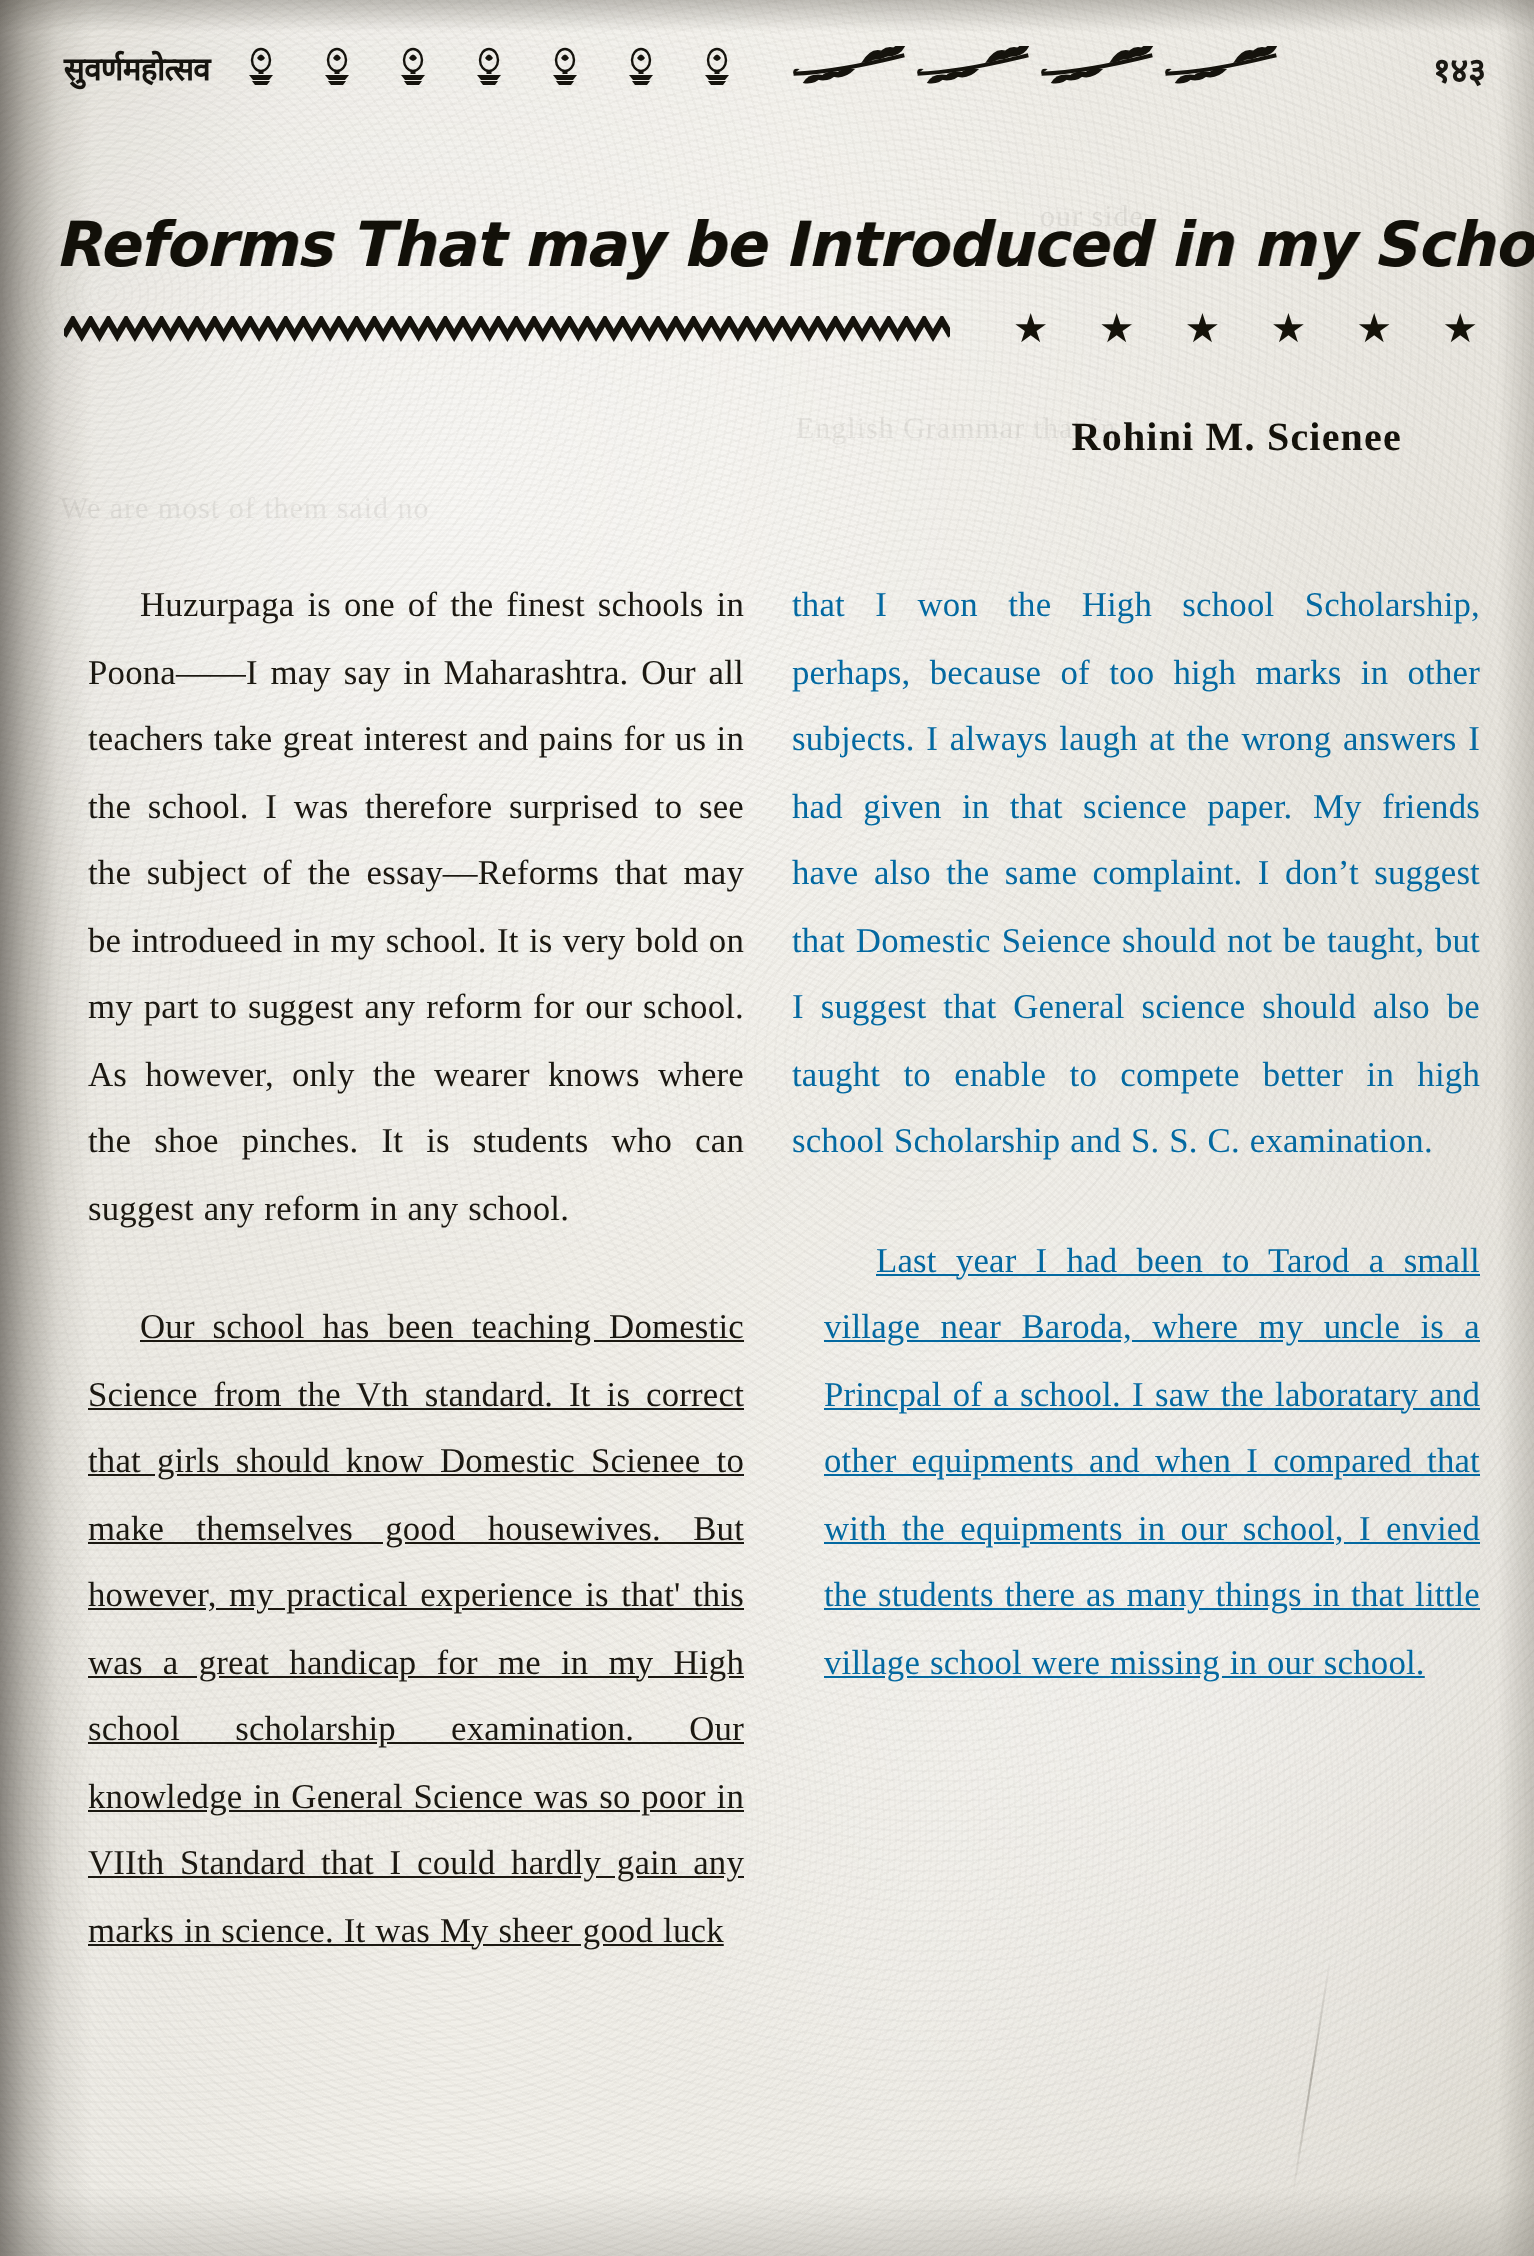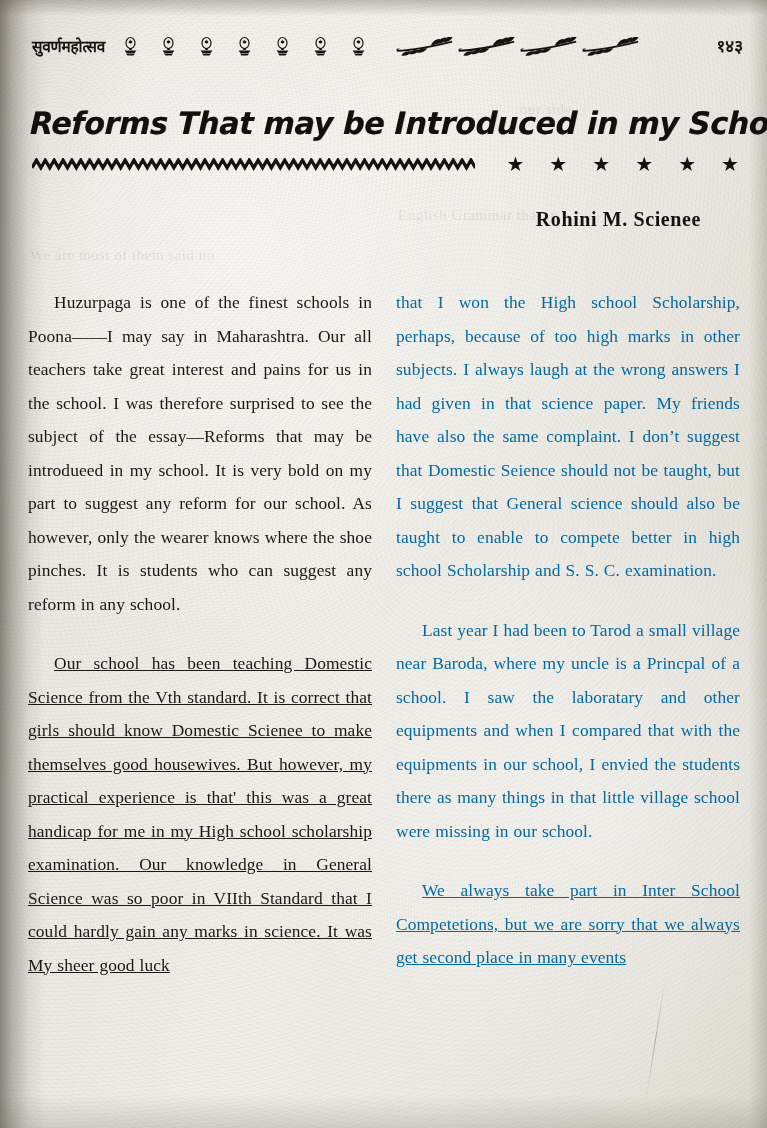--- a/index.html
+++ b/index.html
@@ -88,21 +88,21 @@
   .content { position: relative; z-index: 5; }
 
   
   .runhead {
     position: absolute;
     left: 32px;
     right: 18px;
     top: 23px;
     height: 34px;
     display: flex;
-    align-items: flex-end;
+    align-items: flex-start;
     gap: 0;
   }
   .runhead-title {
     font-family: "DejaVu Sans", sans-serif;
     font-size: 16px;
     font-weight: 700;
     letter-spacing: -0.2px;
     color: #16140f;
     white-space: nowrap;
     transform: scaleX(.96);
@@ -195,21 +195,21 @@
   .col p {
     margin: 0 0 26px 0;
     font-size: 17.4px;
     line-height: 33.5px;
     text-align: justify;
     text-align-last: left;
     letter-spacing: .1px;
     word-spacing: .5px;
     color: #0369a1;
   }
-  .col p.indent { text-indent: 26px; }
+  .col p.indent { text-indent: 26px; margin-left: 16px; }
   .col p:last-child { margin-bottom: 0; text-decoration: underline; }
 
   .col-left p { color: #1b1811; }
 </style>
 </head>
 <body>
 
 <div class="page">
 
   <div class="paper-base"></div>
@@ -344,21 +344,20 @@
     <div class="cols">
 
       <div class="col col-left">
         <p class="indent">Huzurpaga is one of the finest schools in Poona——I may say in Maharashtra. Our all teachers take great interest and pains for us in the school.  I was therefore surprised to see the subject of the essay—Reforms that may be introdueed in my school.  It is very bold on my part to suggest any reform for our school. As however, only the wearer knows where the shoe pinches. It is students who can suggest any reform in any school.</p>
         <p class="indent">Our school has been teaching Domestic Science from the Vth standard.  It is correct that girls should know Domestic Scienee to make themselves good housewives.  But however, my practical experience is that' this was a great handicap for me in my High school scholarship examination. Our knowledge in General Science was so poor in VIIth Standard that I could hardly gain any marks in science.  It was My sheer good luck</p>
       </div>
 
       <div class="col col-right">
         <p>that I won the High school Scholarship, perhaps, because of too high marks in other subjects.  I always laugh at the wrong answers I had given in that science paper.  My friends have also the same complaint.  I don’t suggest that Domestic Seience should not be taught, but I suggest that General science should also be taught to enable to compete better in high school Scholarship and  S. S. C. examination.</p>
         <p class="indent">Last year I had been to Tarod a small village near Baroda, where my uncle is a Princpal of a school. I saw the laboratary and other equipments and when I compared that with the equipments in our school, I envied the students there as many things in that little village school were missing in our school.</p>
-        <p class="indent">We always take part in  Inter School Competetions,  but we are sorry that we always get second place in many events</p>
       </div>
 
     </div>
 
   </div>
 
   <div class="paper-noise"></div>
   <div class="spine-shadow"></div>
   <div class="edge-top"></div>
   <div class="edge-right"></div>

